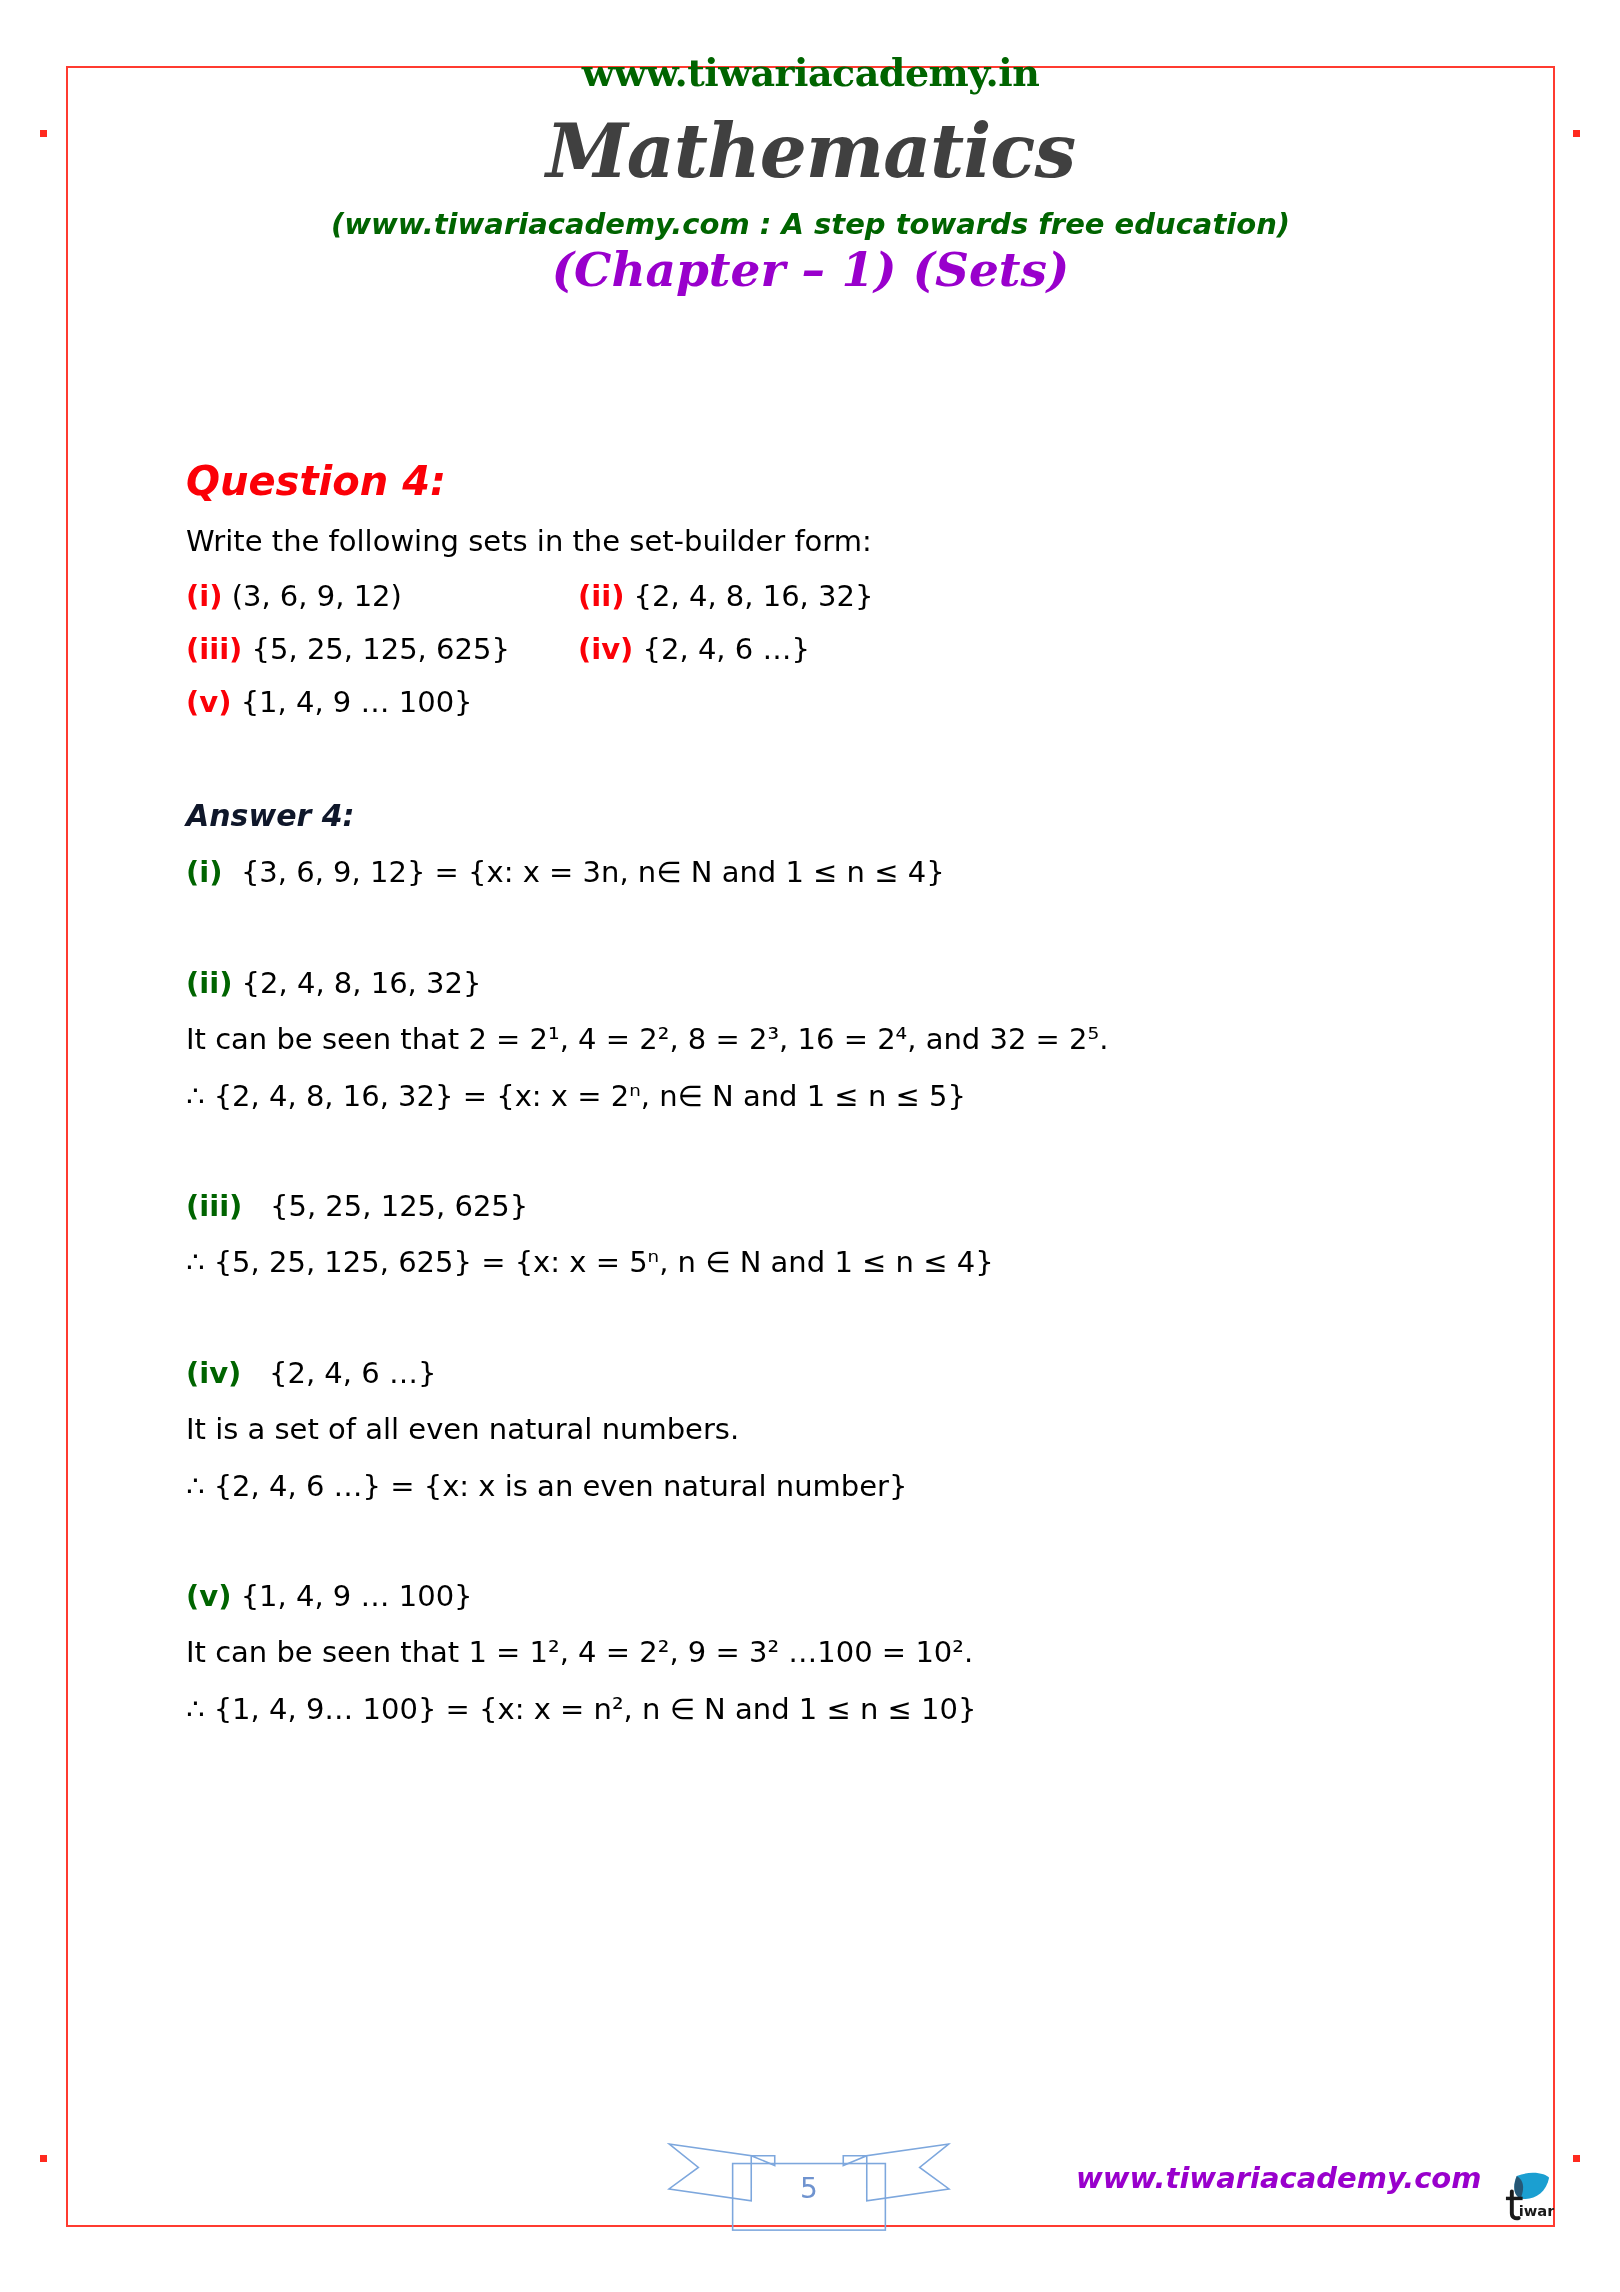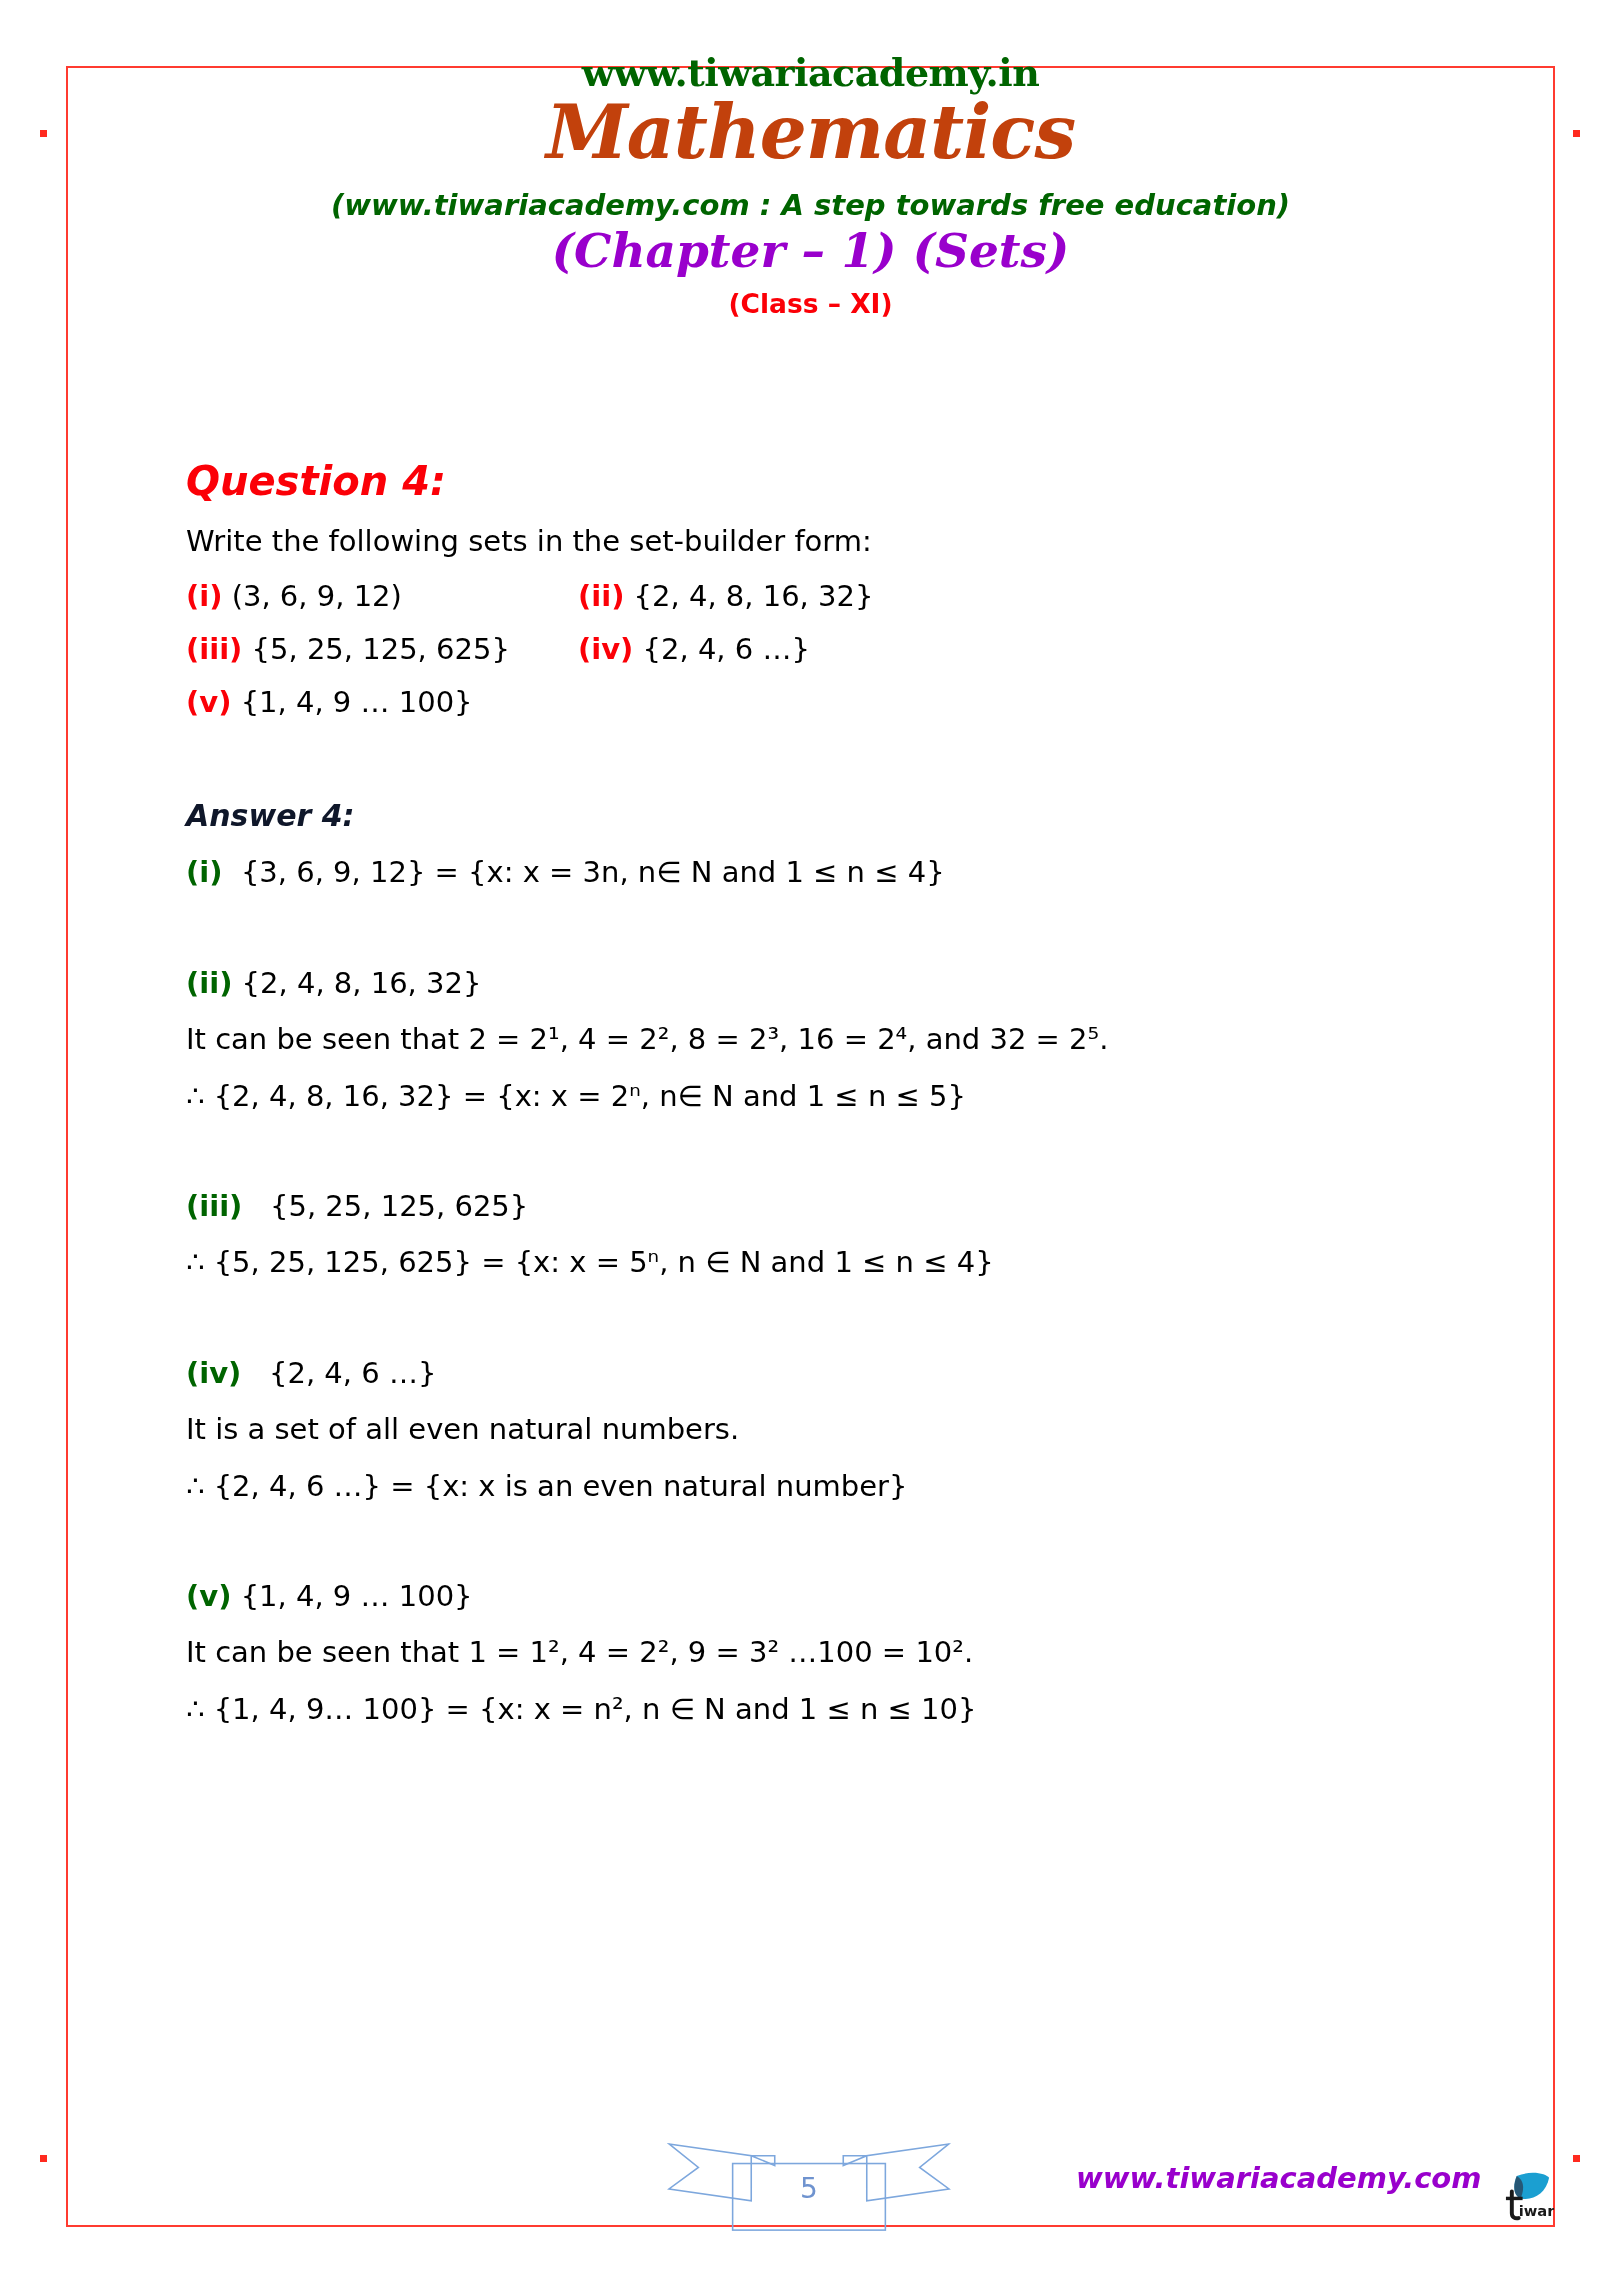--- a/index.html
+++ b/index.html
@@ -45,23 +45,23 @@
     font-size: 38px;
     color: #006400;
     letter-spacing: -0.5px;
     line-height: 1.0;
   }
   #subject-title {
     font-family: "DejaVu Serif", serif;
     font-weight: bold;
     font-style: italic;
     font-size: 74px;
-    color: #c2410c;
+    color: #404040;
     line-height: 1.05;
-    margin-top: 2px;
+    margin-top: 21px;
     letter-spacing: -1px;
   }
   #tagline {
     font-family: "DejaVu Sans", sans-serif;
     font-weight: bold;
     font-style: italic;
     font-size: 29px;
     color: #006400;
     margin-top: 18px;
     line-height: 1.1;
@@ -167,21 +167,20 @@
 <div class="corner-dot" id="dot-tl"></div>
 <div class="corner-dot" id="dot-tr"></div>
 <div class="corner-dot" id="dot-bl"></div>
 <div class="corner-dot" id="dot-br"></div>
 
 <div id="header">
   <div id="site-url-top">www.tiwariacademy.in</div>
   <div id="subject-title">Mathematics</div>
   <div id="tagline">(www.tiwariacademy.com : A step towards free education)</div>
   <div id="chapter-title">(Chapter – 1) (Sets)</div>
-  <div id="class-title">(Class – XI)</div>
 </div>
 
 <div id="content">
 
   <div class="q-heading">Question 4:</div>
   <div class="plain-line">Write the following sets in the set-builder form:</div>
 
   <div class="q-grid">
     <div>
       <span class="lbl-red">(i)</span>

